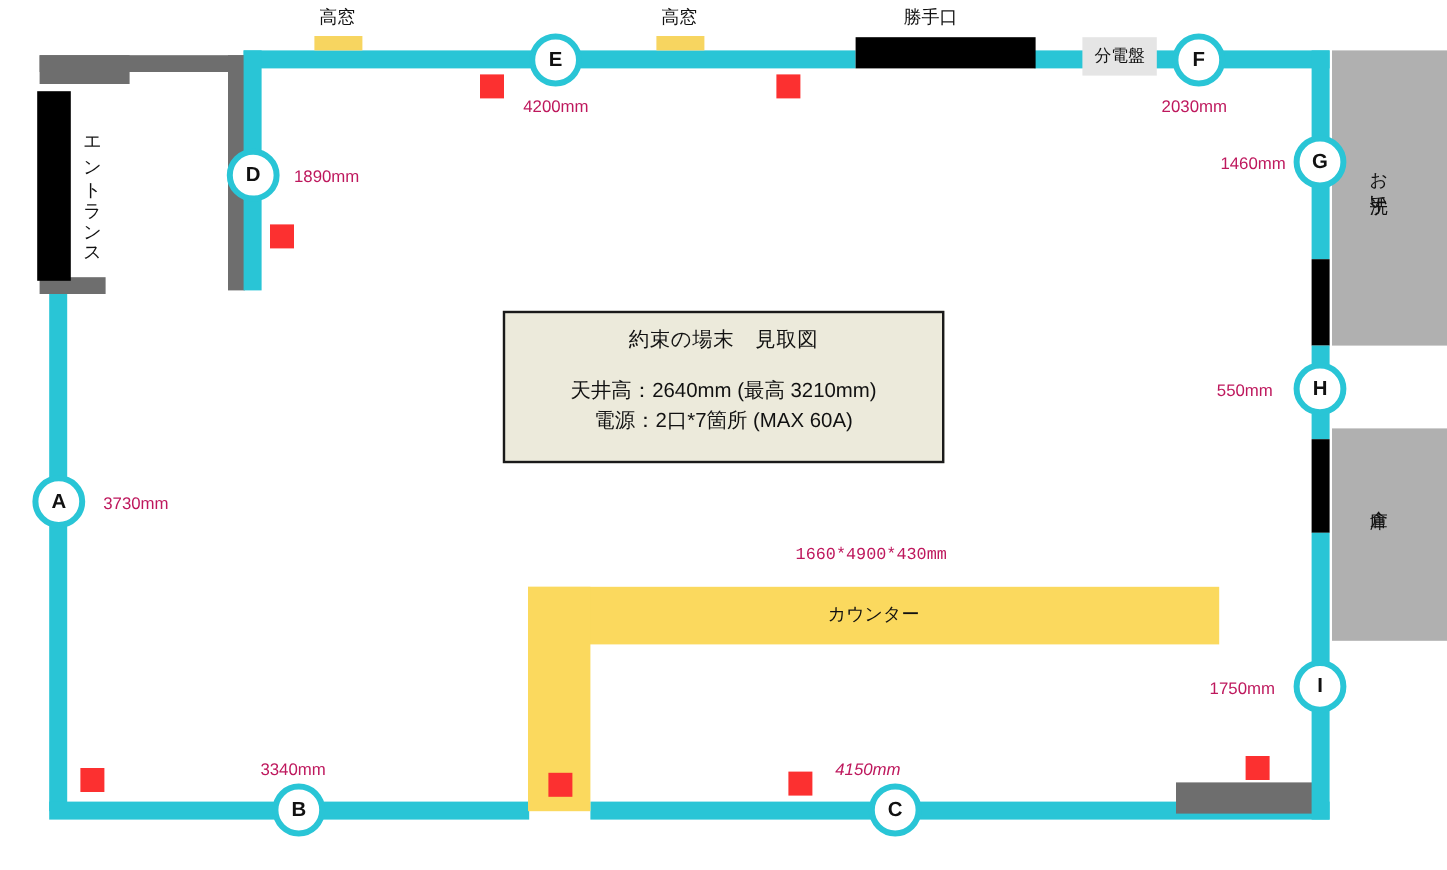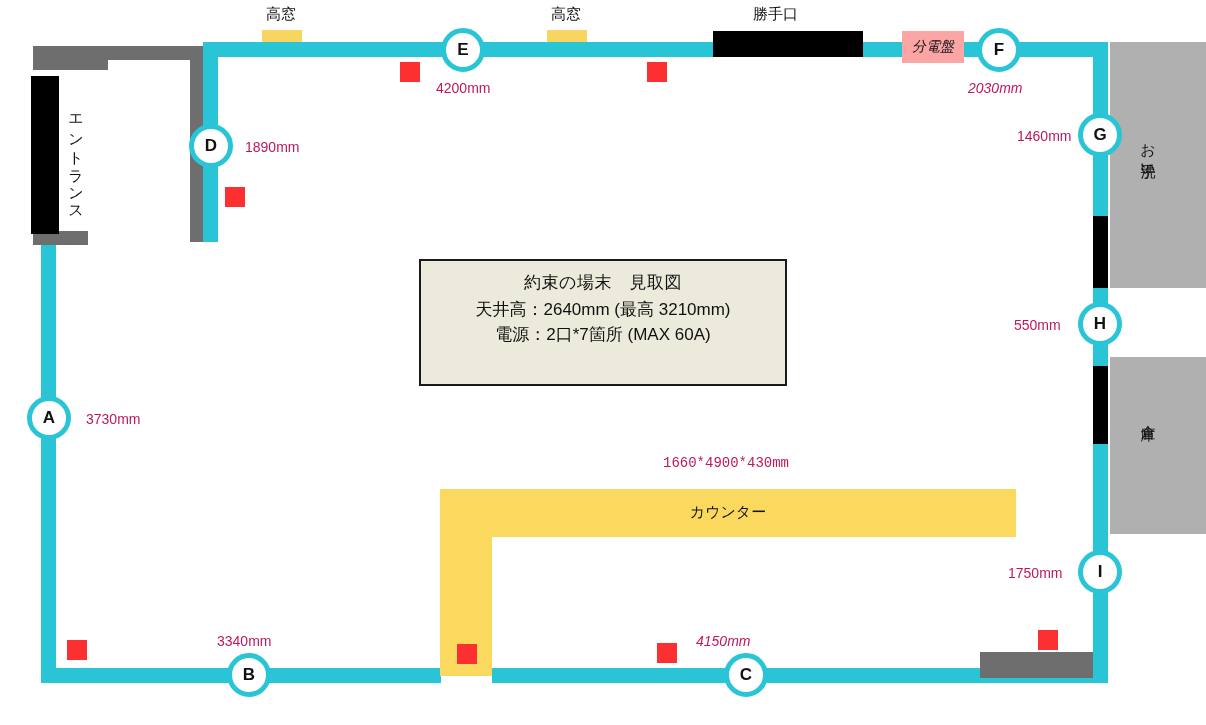--- a/index.html
+++ b/index.html
@@ -18,21 +18,21 @@
     overflow: hidden;
   }
   .abs { position: absolute; }
 
   
   .wall-cyan  { background: #29c5d6; }
   .wall-gray  { background: #6e6e6e; }
   .wall-black { background: #000000; }
   .room-gray  { background: #b0b0b0; }
   .window-yel { background: #f7d560; }
-  .panel-yel  { background: #fca5a5; font-style: italic; }
+  .panel-yel  { background: #e5e5e5; }
   .counter-yel{ background: #fbd95e; }
   .outlet-red { background: #fc3030; }
 
   
   .marker {
     width: 44px;
     height: 44px;
     border-radius: 50%;
     background: #ffffff;
     border: 5px solid #29c5d6;
@@ -91,21 +91,21 @@
     background: #eceadb;
     border: 2px solid #1a1a1a;
     box-sizing: border-box;
     padding: 10px 14px 12px 14px;
     text-align: center;
     z-index: 50;
   }
   #info-box .info-title {
     font-size: 17px;
     color: #111111;
-    margin-bottom: 4px;
+    margin-bottom: 20px;
     letter-spacing: 0.5px;
   }
   #info-box .info-line {
     font-size: 17px;
     color: #111111;
     line-height: 1.45;
     white-space: nowrap;
   }
 </style>
 </head>
@@ -193,21 +193,21 @@
   <div class="abs lbl" style="left:245px; top:139px;">1890mm</div>
 
   <div class="abs marker" style="left:441px; top:28px;">
     <span>E</span>
   </div>
   <div class="abs lbl" style="left:436px; top:80px;">4200mm</div>
 
   <div class="abs marker" style="left:977px; top:28px;">
     <span>F</span>
   </div>
-  <div class="abs lbl" style="left:968px; top:80px;font-style:italic;">2030mm</div>
+  <div class="abs lbl" style="left:968px; top:80px;">2030mm</div>
 
   <div class="abs marker" style="left:1078px; top:113px;">
     <span>G</span>
   </div>
   <div class="abs lbl" style="left:1017px; top:128px;">1460mm</div>
 
   <div class="abs marker" style="left:1078px; top:302px;">
     <span>H</span>
   </div>
   <div class="abs lbl" style="left:1014px; top:317px;">550mm</div>

